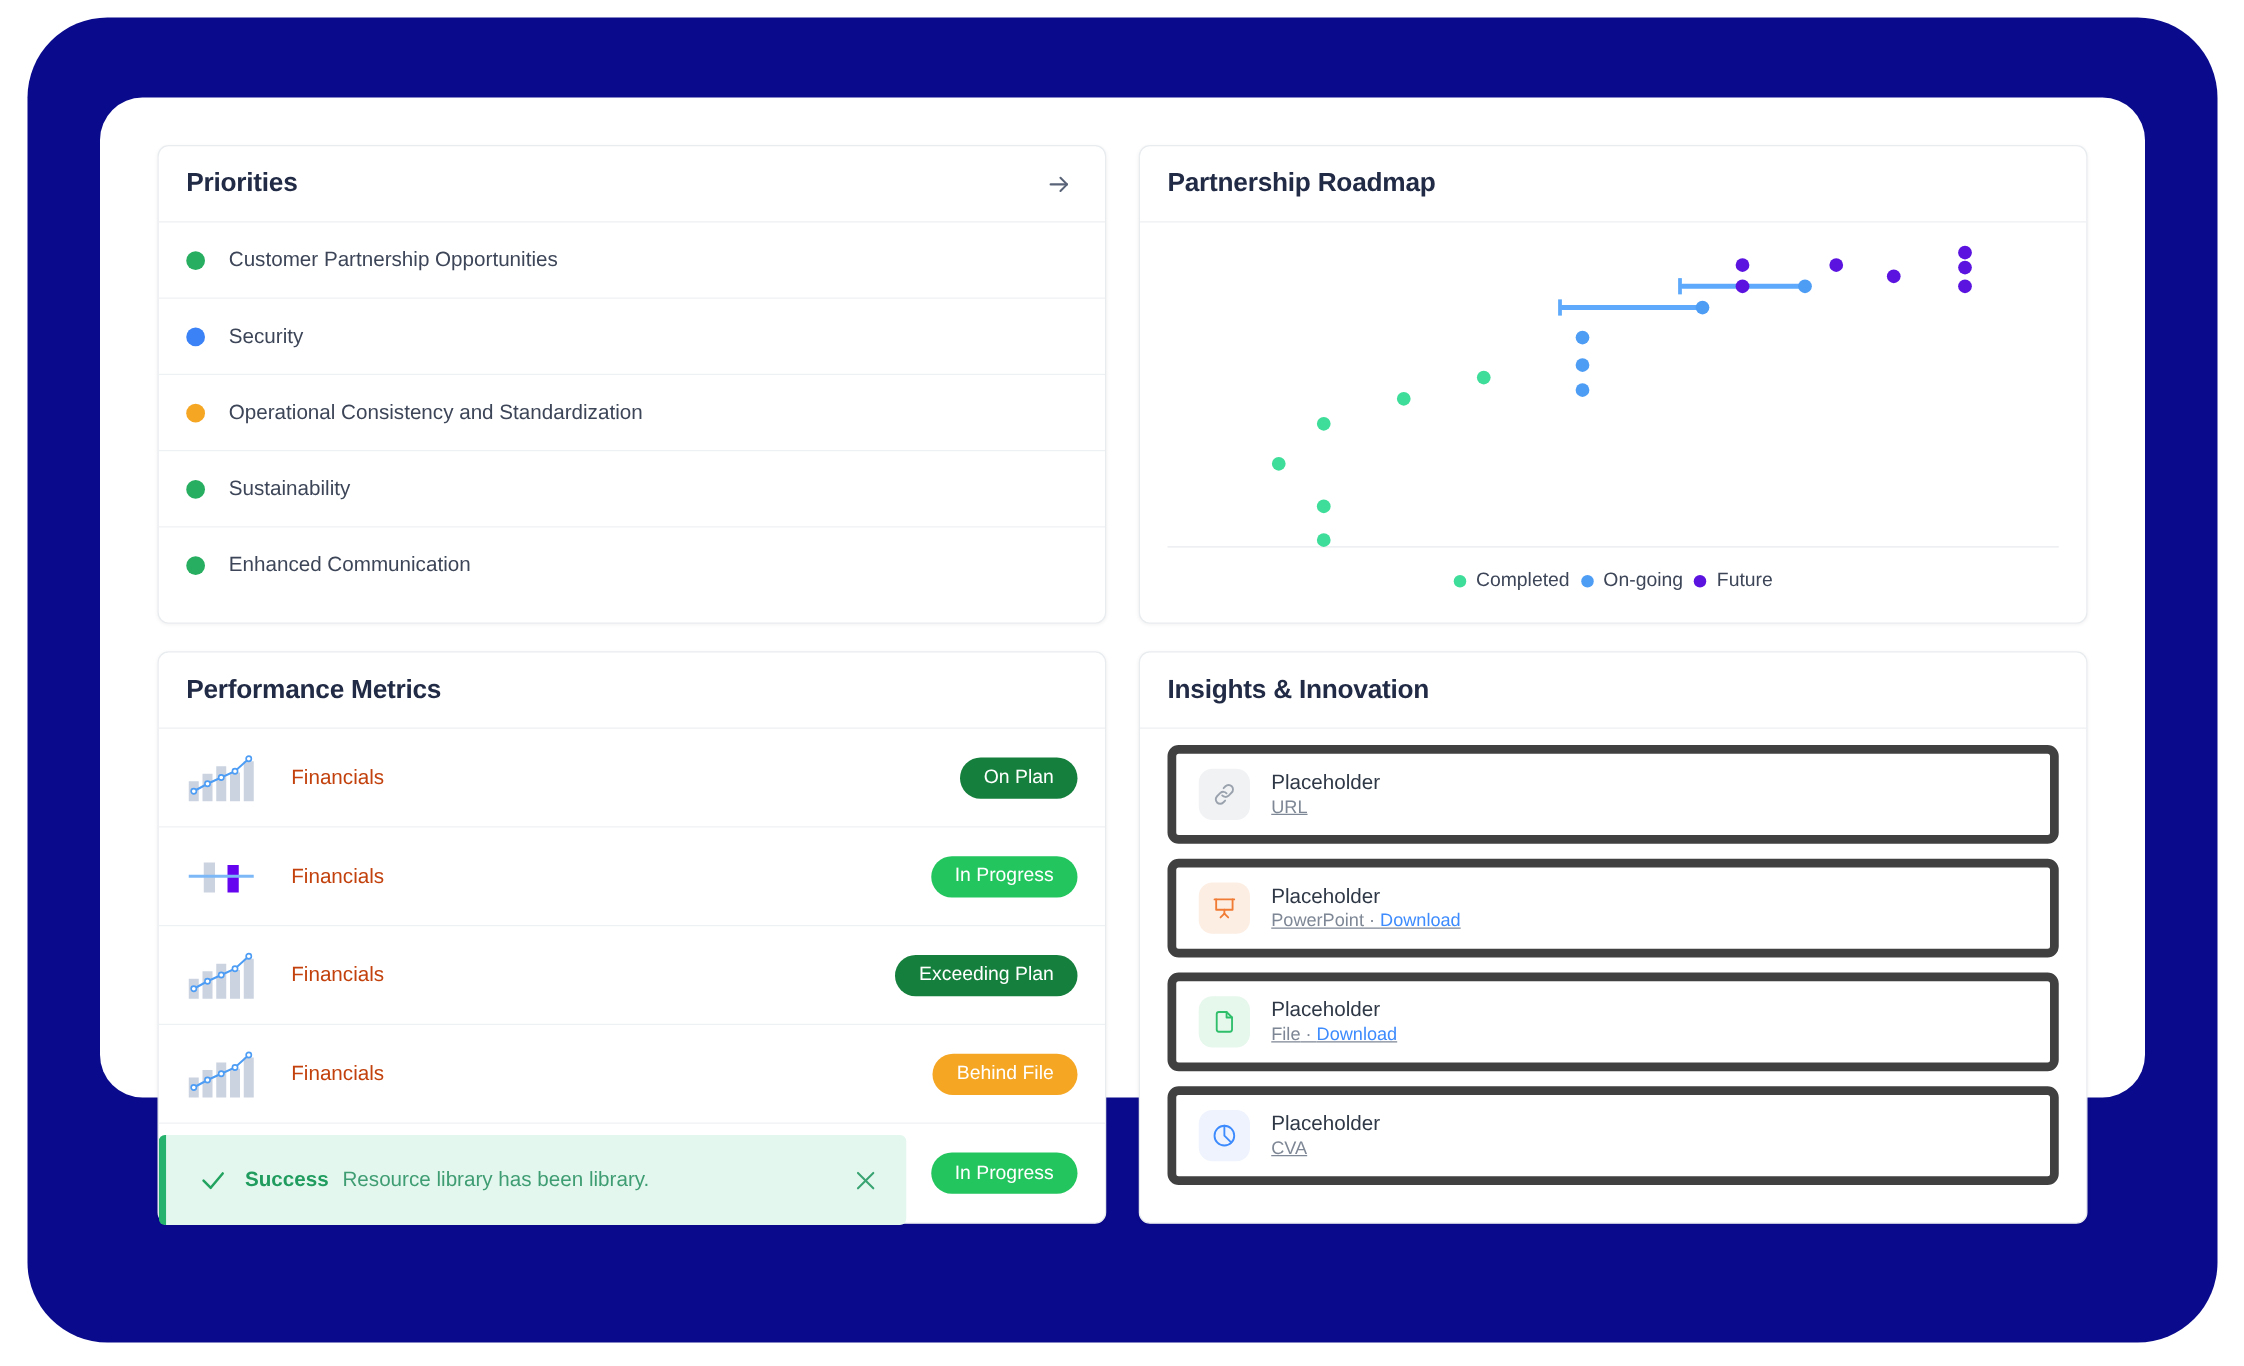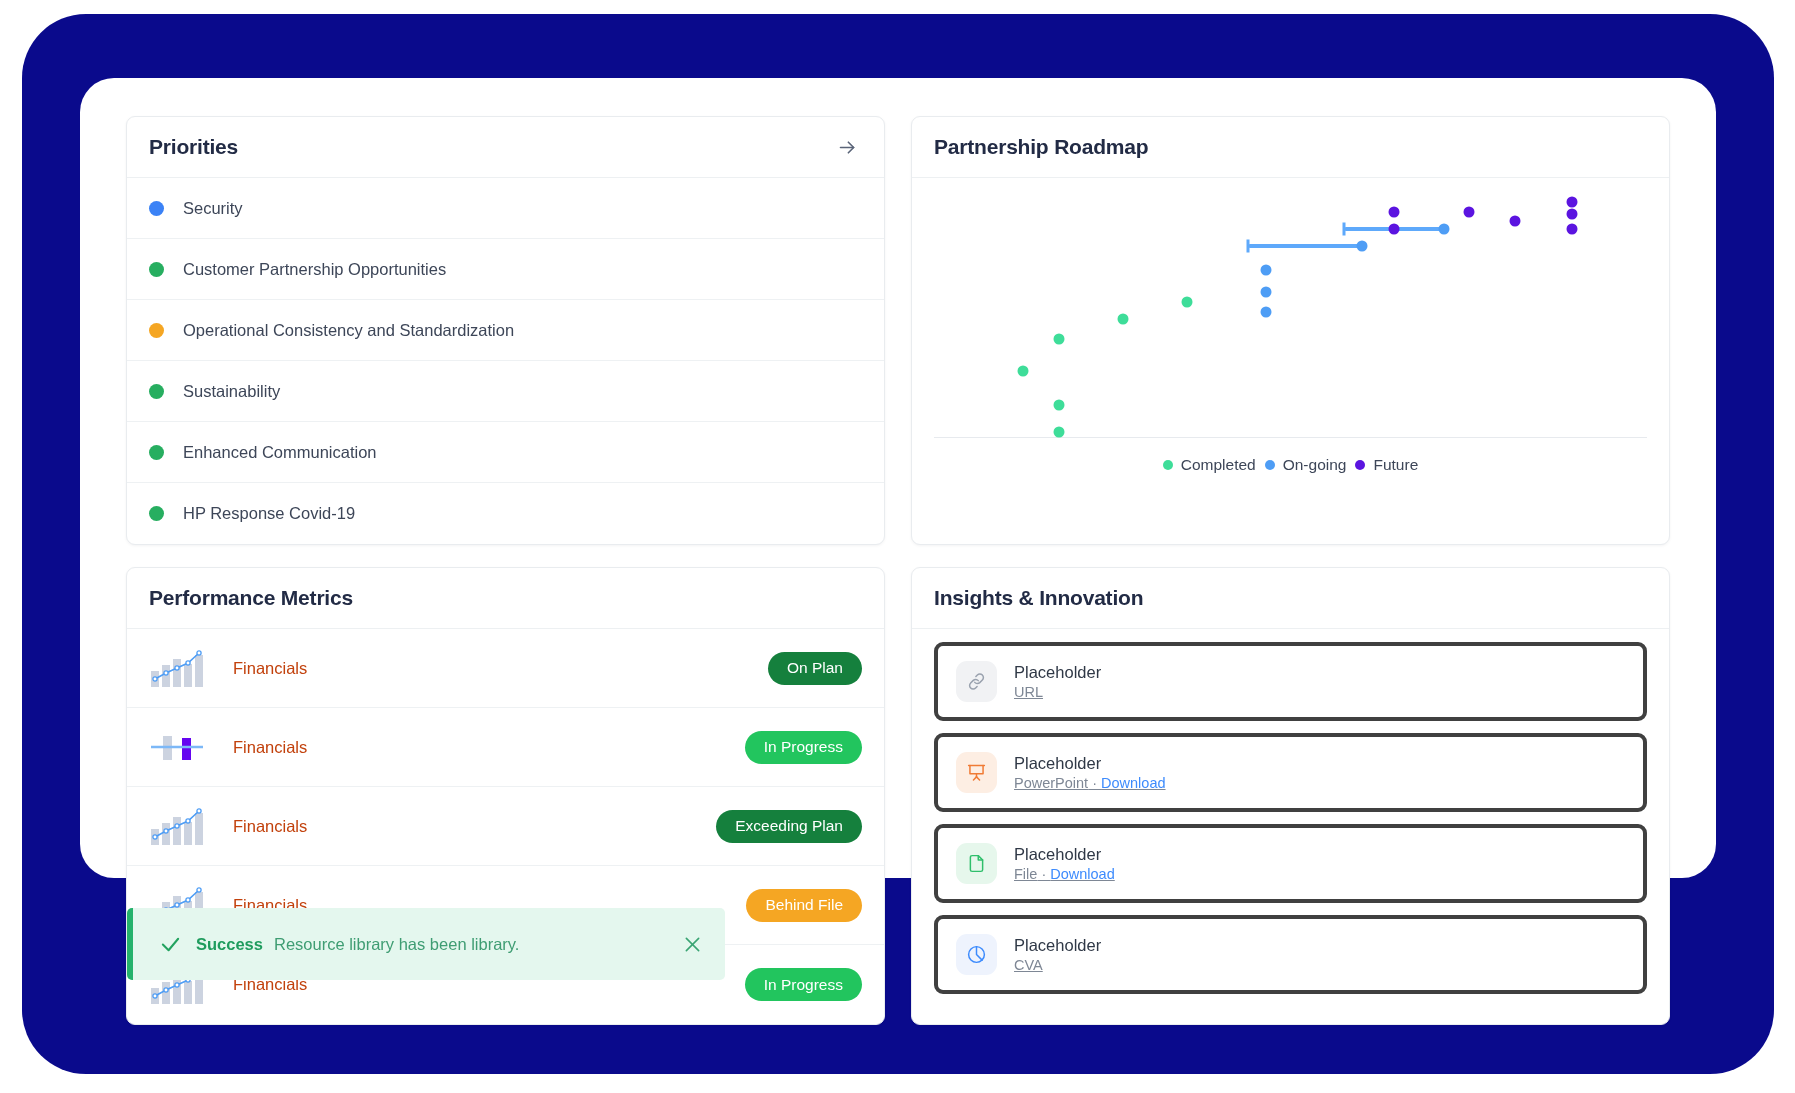--- a/index.html
+++ b/index.html
@@ -194,21 +194,21 @@
   .legend-text { font-size: 15.5px; color: #3d4658; }
 
   
   .insights-body { padding: 13px 22px 16px 22px; }
 
   .insight-card {
     display: flex;
     align-items: center;
     height: 79px;
     padding: 0 18px;
-    border: 4px solid #404040;
+    border: 7px solid #404040;
     border-radius: 9px;
     margin-bottom: 12px;
     cursor: pointer;
   }
   .insight-card:last-child { margin-bottom: 0; }
 
   .insight-icon {
     width: 41px;
     height: 41px;
     border-radius: 11px;
@@ -268,42 +268,38 @@
           <span class="panel-title">Priorities</span>
           <span class="header-action">
             <svg width="21" height="21" viewBox="0 0 24 24" fill="none" stroke="currentColor" stroke-width="1.9" stroke-linecap="round" stroke-linejoin="round">
               <line x1="4" y1="12" x2="19" y2="12"></line>
                 <polyline points="13 6 19 12 13 18"></polyline>
             </svg>
           </span>
         </div>
         <div id="priorities-list">
             <div class="priority-row">
+              <span class="bullet" style="background:#27ae60"></span>
+              <span class="priority-label">Customer Partnership Opportunities</span>
+            </div>
+            <div class="priority-row">
               <span class="bullet" style="background:#3b82f6"></span>
               <span class="priority-label">Security</span>
-            </div>
-            <div class="priority-row">
-              <span class="bullet" style="background:#27ae60"></span>
-              <span class="priority-label">Customer Partnership Opportunities</span>
             </div>
             <div class="priority-row">
               <span class="bullet" style="background:#f5a623"></span>
               <span class="priority-label">Operational Consistency and Standardization</span>
             </div>
             <div class="priority-row">
               <span class="bullet" style="background:#27ae60"></span>
               <span class="priority-label">Sustainability</span>
             </div>
             <div class="priority-row">
               <span class="bullet" style="background:#27ae60"></span>
               <span class="priority-label">Enhanced Communication</span>
-            </div>
-            <div class="priority-row">
-              <span class="bullet" style="background:#27ae60"></span>
-              <span class="priority-label">HP Response Covid-19</span>
             </div>
           </div>
       </div>
 
       <div class="panel" style="grid-column:2;grid-row:1;">
         <div class="panel-header">
           <span class="panel-title">Partnership Roadmap</span>
         </div>
         <div class="chart-body">
           <div class="plot" id="plot-area">

